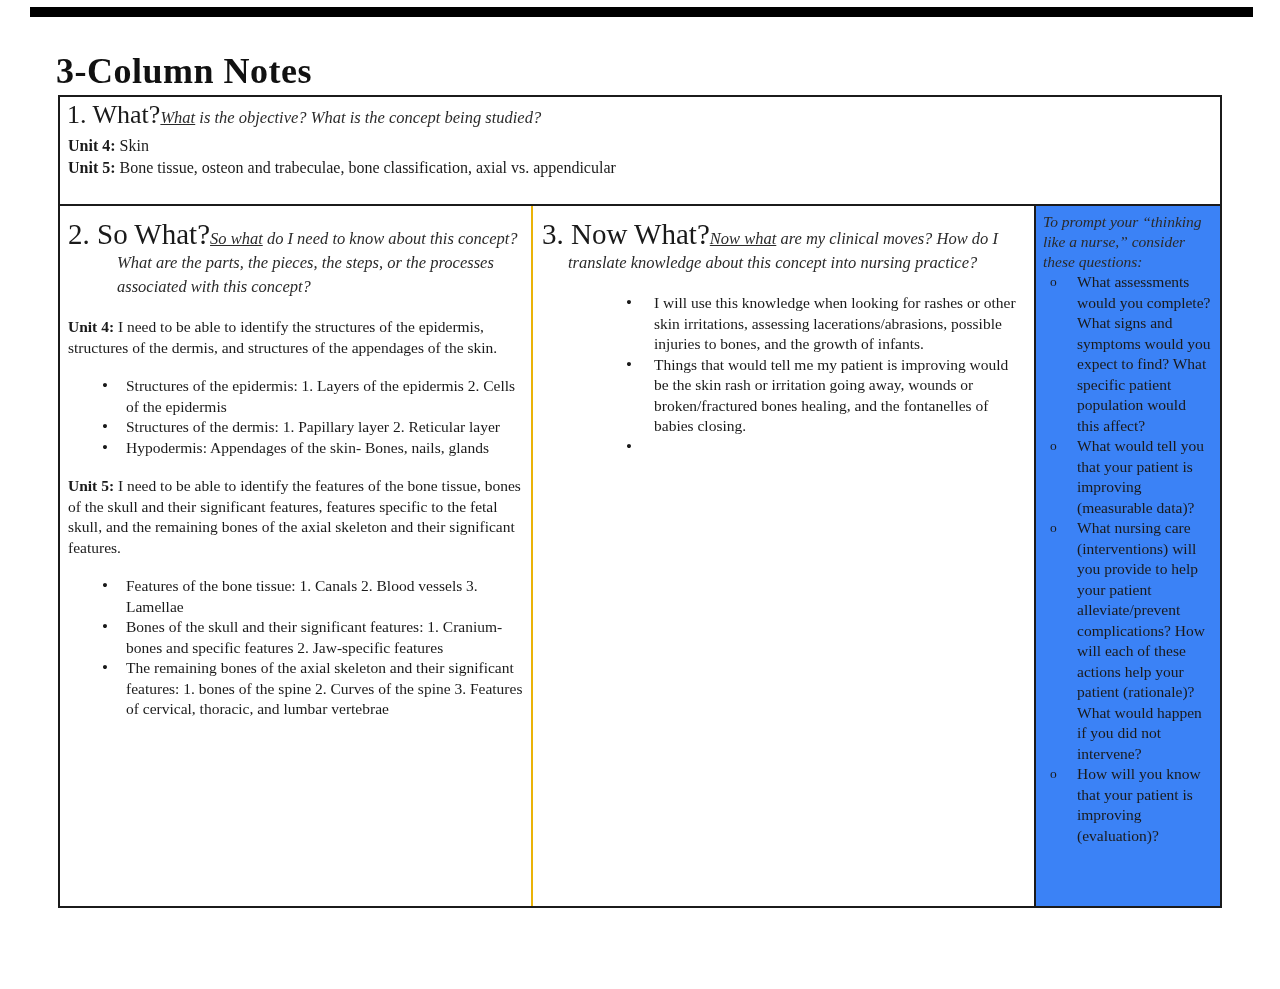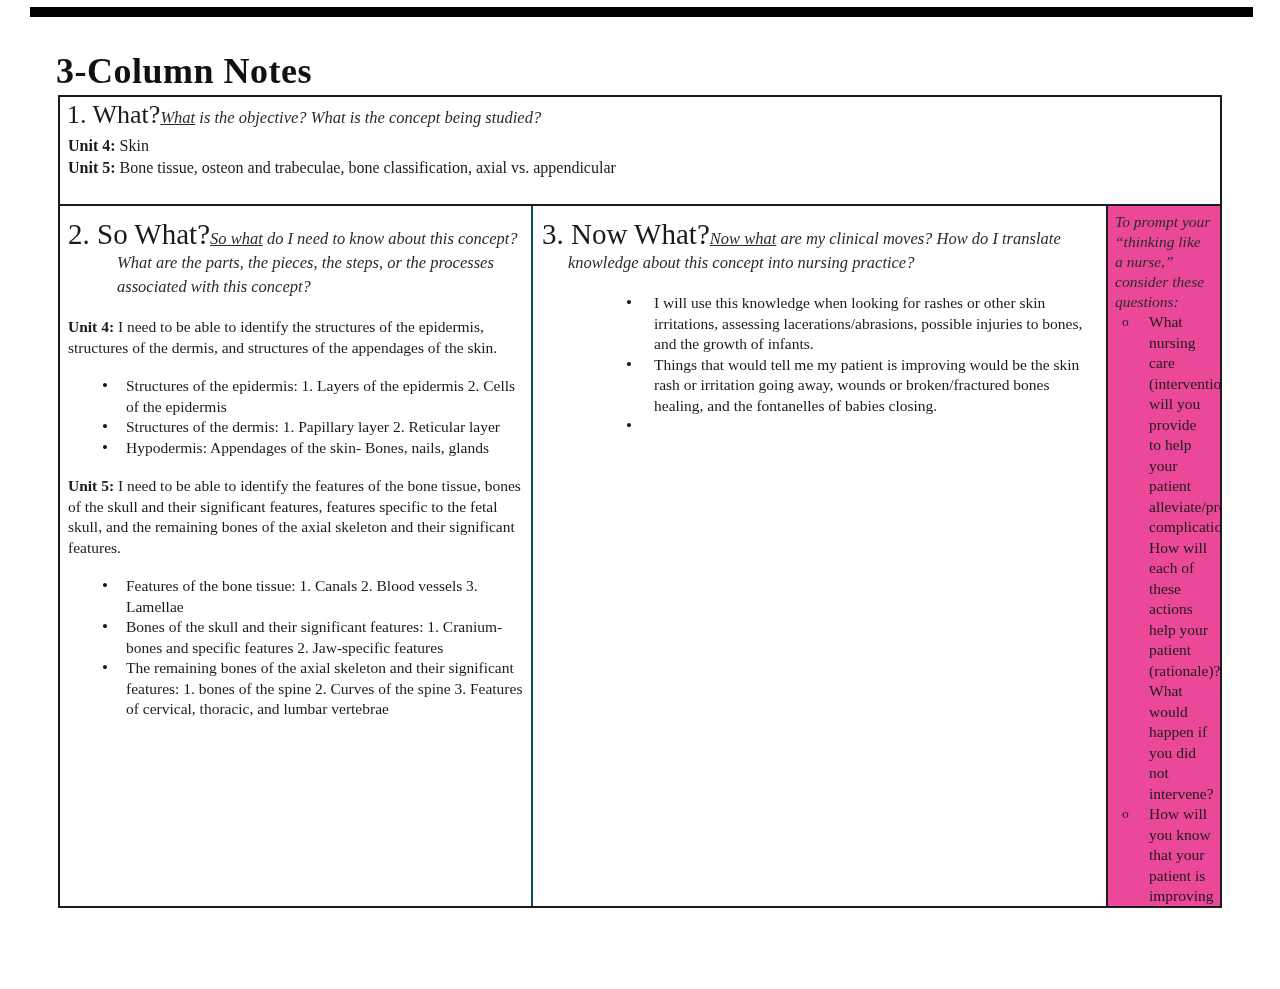--- a/index.html
+++ b/index.html
@@ -37,25 +37,25 @@
     padding: 2px 10px 0 7px;
     overflow: hidden;
   }
   .row-main {
     display: flex;
     height: 700px;
   }
   .col { overflow: hidden; }
   .col-sowhat {
     width: 473px;
-    border-right: 2px solid #0c4a6e;
+    border-right: 2px solid #eab308;
     padding: 8px 8px 0 8px;
   }
   .col-nowwhat {
-    width: 575px;
+    width: 503px;
     border-right: 2px solid #1b1b1b;
     padding: 8px 8px 0 9px;
   }
   .col-prompt {
     flex: 1;
     background: #d9d9d9;
     padding: 6px 8px 0 7px;
     font-size: 15px;
     line-height: 20px;
   }
@@ -173,23 +173,25 @@
       <div class="col col-nowwhat">
         <p class="section-header hang-26"><span class="big-heading">3. Now What?</span><span class="q-underline">Now what</span><span class="q-italic"> are my clinical moves? How do I translate knowledge about this concept into nursing practice?</span></p>
 
         <ul class="bullets bullets-now">
           <li><span>I will use this knowledge when looking for rashes or other skin irritations, assessing lacerations/abrasions, possible injuries to bones, and the growth of infants.</span></li>
           <li><span>Things that would tell me my patient is improving would be the skin rash or irritation going away, wounds or broken/fractured bones healing, and the fontanelles of babies closing.</span></li>
           <li><span></span></li>
         </ul>
       </div>
 
-      <div class="col col-prompt" style="background: #ec4899;">
+      <div class="col col-prompt" style="background: #3b82f6;">
         <p class="prompt-intro">To prompt your “thinking like a nurse,” consider these questions:</p>
         <ul class="o-bullets">
+          <li><span>What assessments would you complete? What signs and symptoms would you expect to find? What specific patient population would this affect?</span></li>
+          <li><span>What would tell you that your patient is improving (measurable data)?</span></li>
           <li><span>What nursing care (interventions) will you provide to help your patient alleviate/prevent complications? How will each of these actions help your patient (rationale)? What would happen if you did not intervene?</span></li>
           <li><span>How will you know that your patient is improving (evaluation)?</span></li>
         </ul>
       </div>
 
     </div>
   </div>
 </div>
 
 </body></html>

